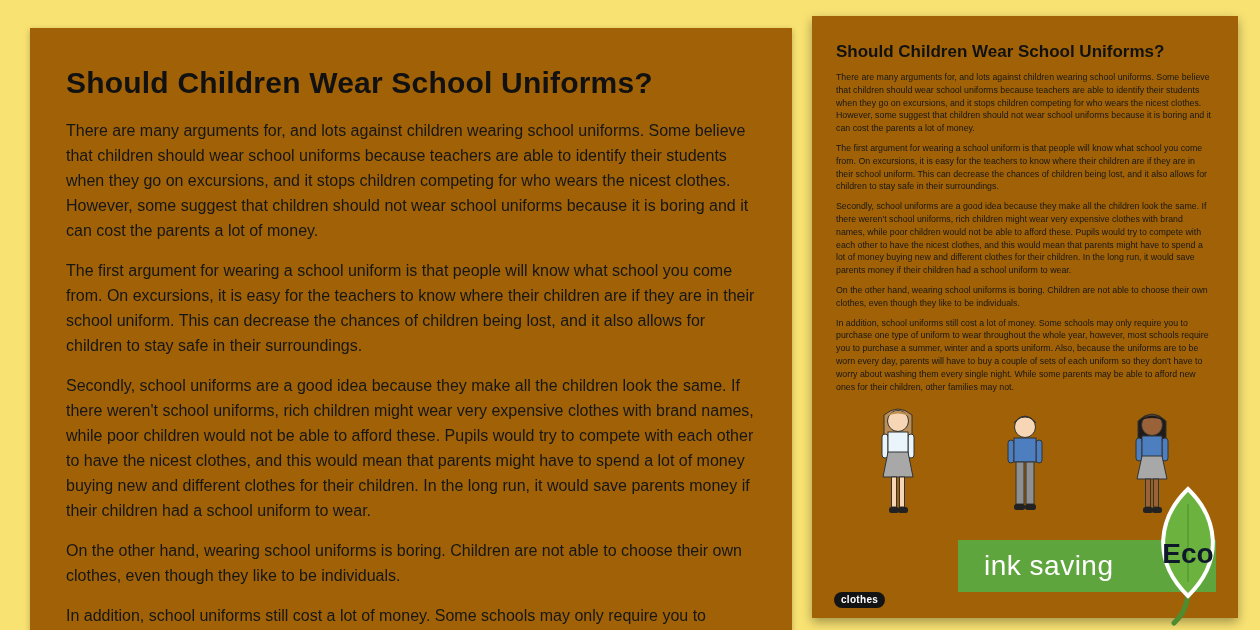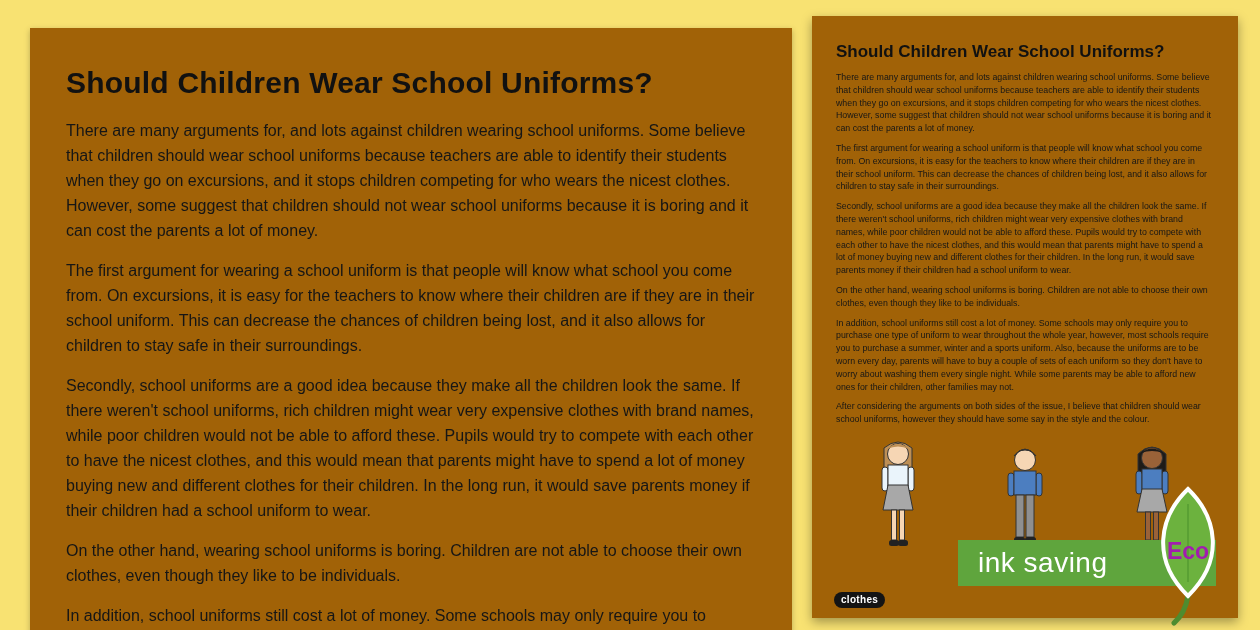--- a/index.html
+++ b/index.html
@@ -79,45 +79,45 @@
     padding: 2px 7px 3px 7px;
     font-size: 10px;
     font-weight: bold;
     letter-spacing: 0.3px;
   }
 
   
   .eco-banner {
     position: absolute;
     left: 958px; top: 540px;
-    width: 258px; height: 46px;
+    width: 258px; height: 52px;
     background: #5FA53D;
     display: flex;
     align-items: center;
-    padding-left: 20px;
+    padding-left: 26px;
     box-sizing: border-box;
     z-index: 5;
   }
   .eco-banner-text {
     color: #ffffff;
     font-size: 28px;
     letter-spacing: 0.5px;
   }
   .eco-leaf {
     position: absolute;
     left: 1146px; top: 486px;
     width: 84px; height: 140px;
     z-index: 6;
   }
   .eco-leaf-text {
     position: absolute;
     left: 0; right: 0; top: 52px;
     text-align: center;
-    color: #a21caf;
-    font-size: 23px;
+    color: #0f172a;
+    font-size: 28px;
     font-weight: bold;
   }
 </style>
 </head>
 <body>
 
 <div class="canvas">
 
   <div class="page page-left">
     <h1>Should Children Wear School Uniforms?</h1>
@@ -128,21 +128,20 @@
     <p>In addition, school uniforms still cost a lot of money. Some schools may only require you to purchase one type of uniform to wear throughout the whole year, however, most schools require you to purchase a summer, winter and a sports uniform. Also, because the uniforms are to be worn every day, parents will have to buy a couple of sets of each uniform so they don't have to worry about washing them every single night. While some parents may be able to afford new ones for their children, other families may not.</p>
   </div>
 
   <div class="page page-right">
     <h2>Should Children Wear School Uniforms?</h2>
     <p>There are many arguments for, and lots against children wearing school uniforms. Some believe that children should wear school uniforms because teachers are able to identify their students when they go on excursions, and it stops children competing for who wears the nicest clothes. However, some suggest that children should not wear school uniforms because it is boring and it can cost the parents a lot of money.</p>
     <p>The first argument for wearing a school uniform is that people will know what school you come from. On excursions, it is easy for the teachers to know where their children are if they are in their school uniform. This can decrease the chances of children being lost, and it also allows for children to stay safe in their surroundings.</p>
     <p>Secondly, school uniforms are a good idea because they make all the children look the same. If there weren't school uniforms, rich children might wear very expensive clothes with brand names, while poor children would not be able to afford these. Pupils would try to compete with each other to have the nicest clothes, and this would mean that parents might have to spend a lot of money buying new and different clothes for their children. In the long run, it would save parents money if their children had a school uniform to wear.</p>
     <p>On the other hand, wearing school uniforms is boring. Children are not able to choose their own clothes, even though they like to be individuals.</p>
     <p>In addition, school uniforms still cost a lot of money. Some schools may only require you to purchase one type of uniform to wear throughout the whole year, however, most schools require you to purchase a summer, winter and a sports uniform. Also, because the uniforms are to be worn every day, parents will have to buy a couple of sets of each uniform so they don't have to worry about washing them every single night. While some parents may be able to afford new ones for their children, other families may not.</p>
-    <p>After considering the arguments on both sides of the issue, I believe that children should wear school uniforms, however they should have some say in the style and the colour.</p>
 
     <div class="children-row">
 
       <svg width="64" height="124" viewBox="0 0 64 124">
         <path d="M18,14 Q32,2 46,14 L46,52 Q32,58 18,52 Z" fill="#BE8F55" stroke="#333" stroke-width="1"></path>
         <circle cx="32" cy="20" r="10.5" fill="#F6D6B4" stroke="#333" stroke-width="1"></circle>
         <path d="M21,15 Q32,5 43,15 Q32,10 21,15 Z" fill="#BE8F55"></path>
         <rect x="16" y="33" width="6" height="24" rx="3" fill="#EAF4FB" stroke="#333" stroke-width="1"></rect>
         <rect x="42" y="33" width="6" height="24" rx="3" fill="#EAF4FB" stroke="#333" stroke-width="1"></rect>
         <rect x="22" y="31" width="20" height="21" fill="#EAF4FB" stroke="#333" stroke-width="1"></rect>

